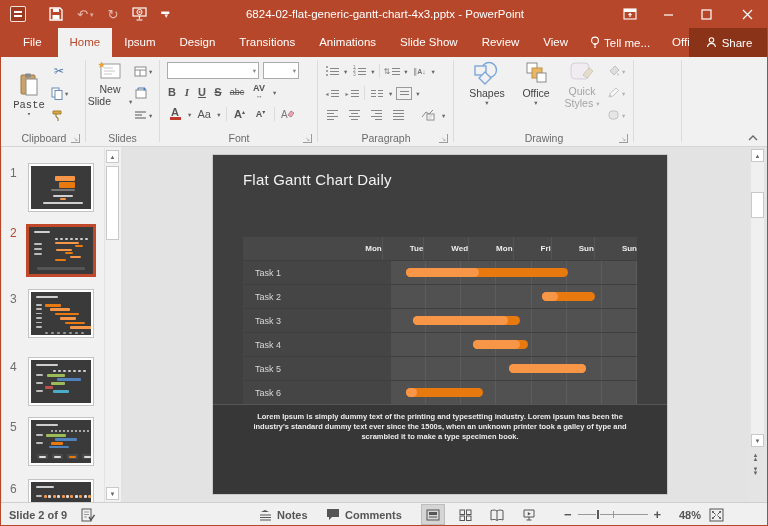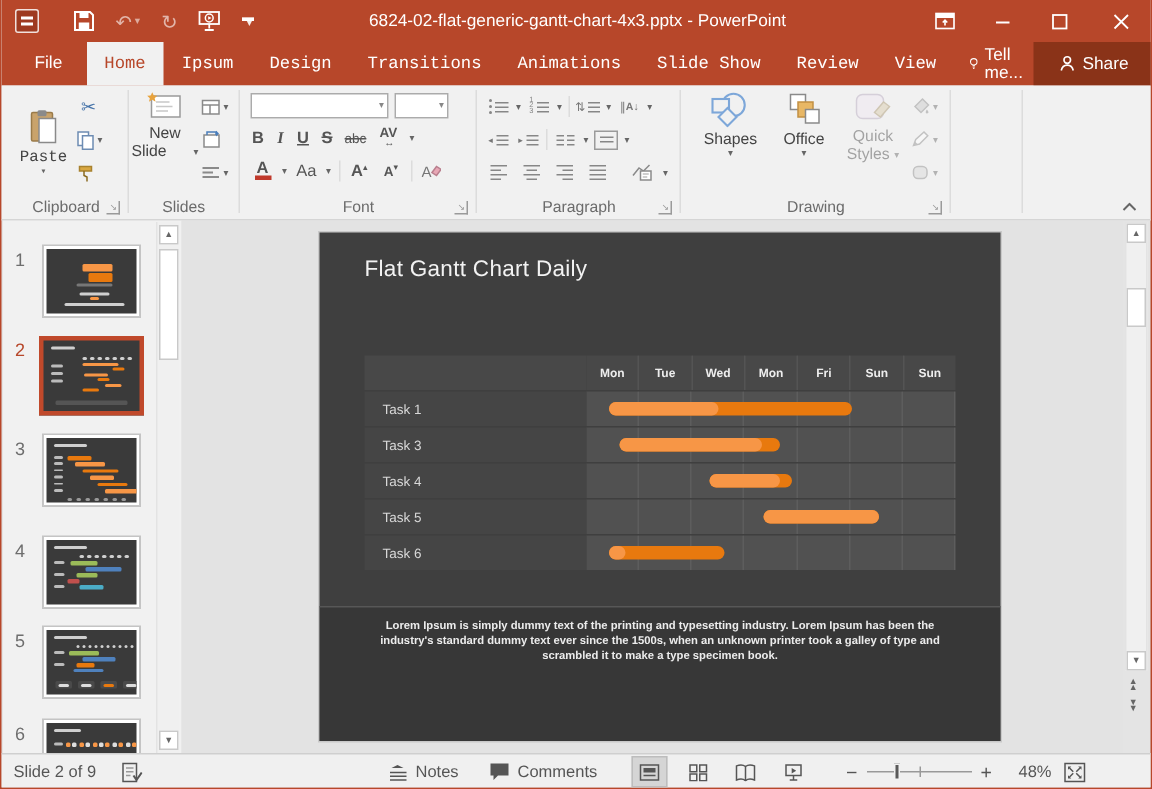--- a/index.html
+++ b/index.html
@@ -66,37 +66,37 @@
   #editarea{position:absolute;left:120px;top:0;width:628px;height:355px;background:#E3E3E3;}
 
   
   #slide{position:absolute;left:92px;top:8px;width:454px;height:339px;background:#3F3F3F;box-shadow:0 0 0 1px #C9C9C9;overflow:hidden;}
   #slide-title{position:absolute;left:30px;top:16px;font-size:15px;color:#F2F2F2;letter-spacing:.2px;}
   #gantt{position:absolute;left:30px;top:82px;width:394px;height:162px;font-size:8px;}
   .g-row{position:relative;display:flex;height:23px;margin-bottom:1px;}
   .g-head .g-label{background:#484848;}
   .g-label{width:148px;background:#454545;color:#D8D8D8;font-size:9px;display:flex;align-items:center;padding-left:12px;}
   .g-cells{position:relative;flex:1;display:flex;background:#515151;}
-  .g-head .g-cells{background:#484848;}
+  .g-head .g-cells{background:#484848;gap:27px;}
   .g-cell{flex:1;border-right:1px solid rgba(255,255,255,.07);}
   .g-cell:last-child{border-right:none;}
   .g-day{flex:1;display:flex;align-items:center;justify-content:center;color:#EDEDED;font-size:8px;font-weight:bold;border-right:1px solid rgba(255,255,255,.07);}
   .g-day:last-child{border-right:none;}
   .gbar{position:absolute;top:7px;height:9px;border-radius:4.5px;}
   .gbar .light{position:absolute;left:0;top:0;height:9px;border-radius:4.5px;}
   #slide-desc{position:absolute;left:0;top:249px;width:454px;height:90px;background:#373737;border-top:1px solid #575757;padding:7px 40px 0;color:#ECECEC;font-size:7.5px;font-weight:bold;line-height:10px;text-align:center;}
 
   
   #vscroll{position:absolute;left:748px;top:148px;width:18px;height:300px;}
   #vscroll .track{position:absolute;left:1px;top:0;width:15px;height:299px;background:#F0F0F0;border:1px solid #E3E3E3;}
   .dbl{position:absolute;left:2px;width:13px;height:12px;display:flex;flex-direction:column;align-items:center;justify-content:center;color:#666;font-size:6px;line-height:4px;}
   #ribbon-collapse{position:absolute;left:744px;top:131px;width:16px;height:13px;display:flex;align-items:center;justify-content:center;color:#666;}
 
   
-  #statusbar{position:absolute;left:0;top:502px;width:768px;height:23px;background:#F0F0F0;border-top:1px solid #CFCFCF;font-size:11px;color:#555;}
+  #statusbar{position:absolute;left:0;top:502px;width:768px;height:23px;background:#F0F0F0;border-top:1px solid #CFCFCF;font-size:11px;color:#555;font-weight:bold;}
   .sb{position:absolute;top:0;height:23px;display:flex;align-items:center;gap:5px;}
   .viewbtn{width:24px;height:21px;display:flex;align-items:center;justify-content:center;}
   .viewbtn.sel{background:#D5D5D5;border:1px solid #BDBDBD;}
   #zoom-track{position:relative;width:70px;height:23px;}
   #zoom-track .line{position:absolute;left:0;top:11px;width:70px;height:1px;background:#999;}
   #zoom-track .tick{position:absolute;left:35px;top:8px;width:1px;height:7px;background:#999;}
   #zoom-track .zthumb{position:absolute;left:18px;top:6px;width:4px;height:11px;background:#595959;border:1px solid #F0F0F0;}
   svg{display:block;}
 </style>
 </head>
@@ -151,21 +151,21 @@
           <svg width="11" height="11" viewBox="0 0 11 11">
             <path d="M1 1l9 9M10 1l-9 9" stroke="#fff" stroke-width="1.2"></path>
           </svg>
         </span>
     </div>
   </div>
 
   <div id="tabrow">
     <div id="tabs">
       <span class="tab file">File</span>
-      <span id="tab-list" style="display:flex;font-family:Liberation Mono, monospace;">
+      <span id="tab-list" style="display:flex;">
           <span class="tab active">Home</span>
           <span class="tab">Ipsum</span>
           <span class="tab">Design</span>
           <span class="tab">Transitions</span>
           <span class="tab">Animations</span>
           <span class="tab">Slide Show</span>
           <span class="tab">Review</span>
           <span class="tab">View</span>
         </span>
       <span class="tellme">
@@ -661,20 +661,35 @@
                   <span class="g-cell"></span>
                   <span class="g-cell"></span>
                   <span class="g-cell"></span>
                   <span class="g-cell"></span>
                   <div class="gbar" style="left: 5.9%; width: 65.9%; background: rgb(232, 121, 14);">
                     <span class="light" style="width: 45.22%; background: rgb(247, 150, 70);"></span>
                   </div>
                 </div>
               </div>
               <div class="g-row">
+                <div class="g-label">Task 2</div>
+                <div class="g-cells">
+                  <span class="g-cell"></span>
+                  <span class="g-cell"></span>
+                  <span class="g-cell"></span>
+                  <span class="g-cell"></span>
+                  <span class="g-cell"></span>
+                  <span class="g-cell"></span>
+                  <span class="g-cell"></span>
+                  <div class="gbar" style="left: 61.4%; width: 21.5%; background: rgb(232, 121, 14);">
+                    <span class="light" style="width: 30.6977%; background: rgb(247, 150, 70);"></span>
+                  </div>
+                </div>
+              </div>
+              <div class="g-row">
                 <div class="g-label">Task 3</div>
                 <div class="g-cells">
                   <span class="g-cell"></span>
                   <span class="g-cell"></span>
                   <span class="g-cell"></span>
                   <span class="g-cell"></span>
                   <span class="g-cell"></span>
                   <span class="g-cell"></span>
                   <span class="g-cell"></span>
                   <div class="gbar" style="left: 9%; width: 43.5%; background: rgb(232, 121, 14);">

